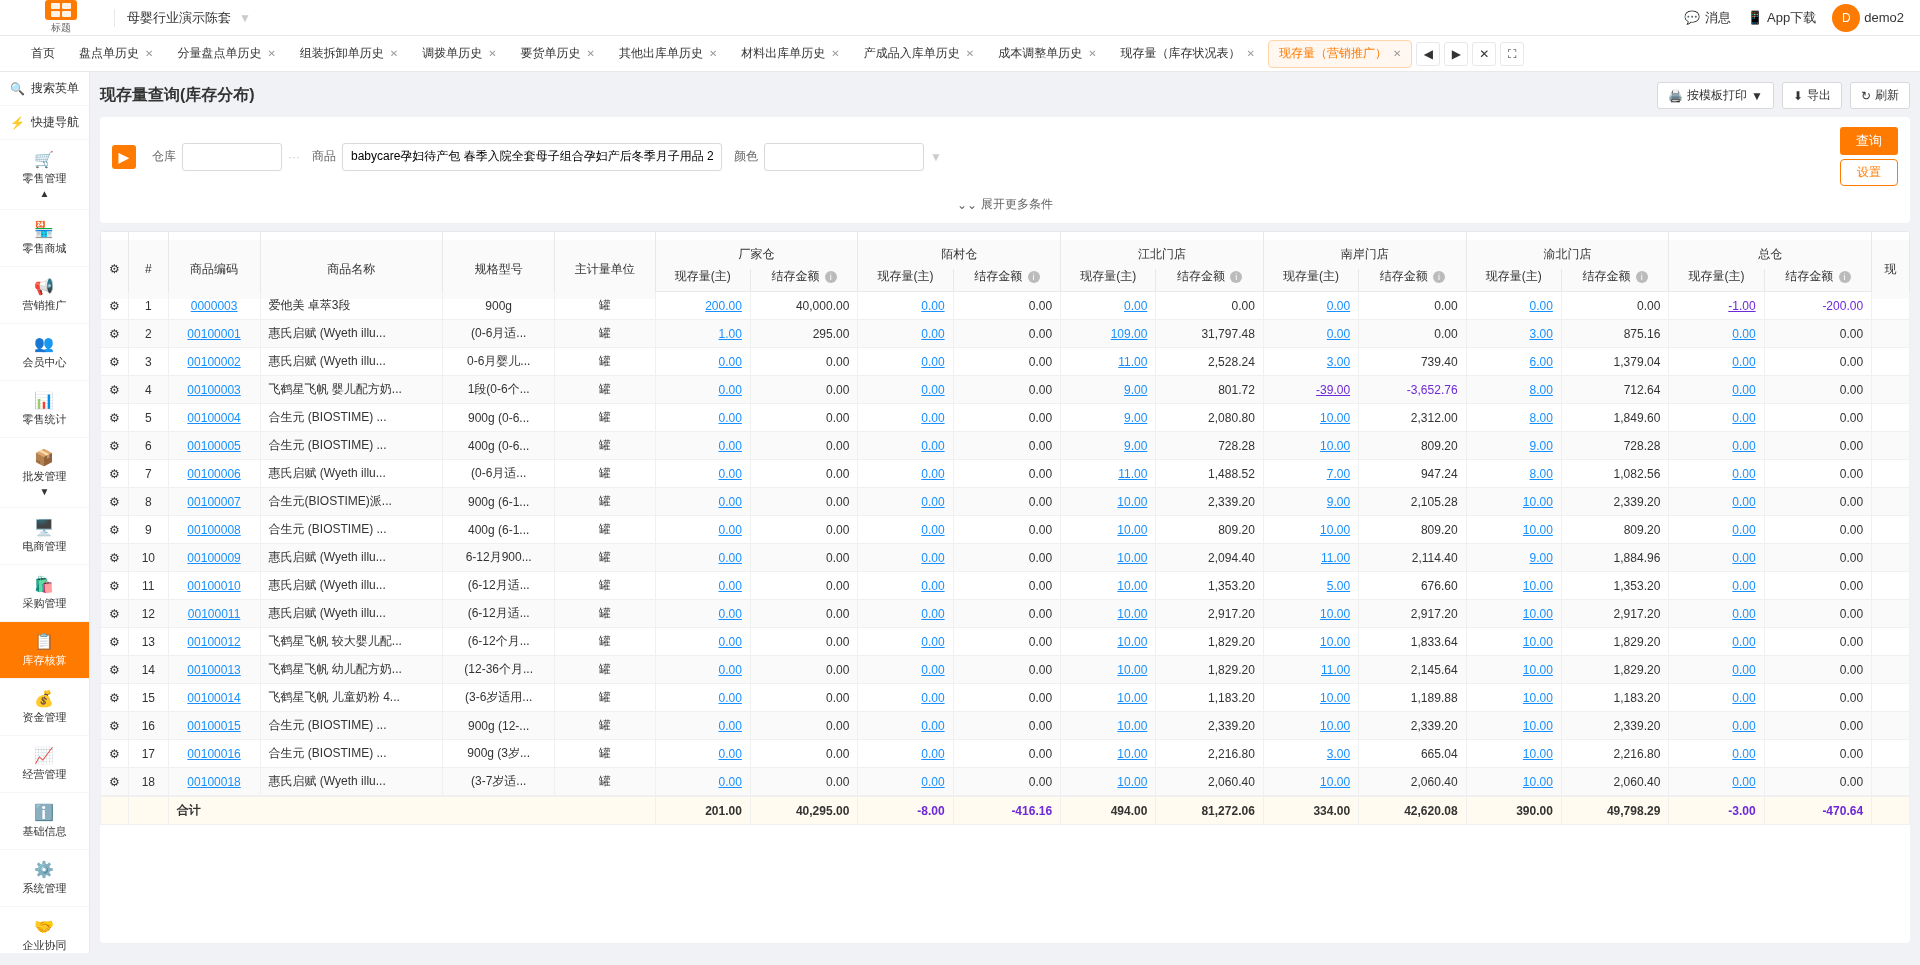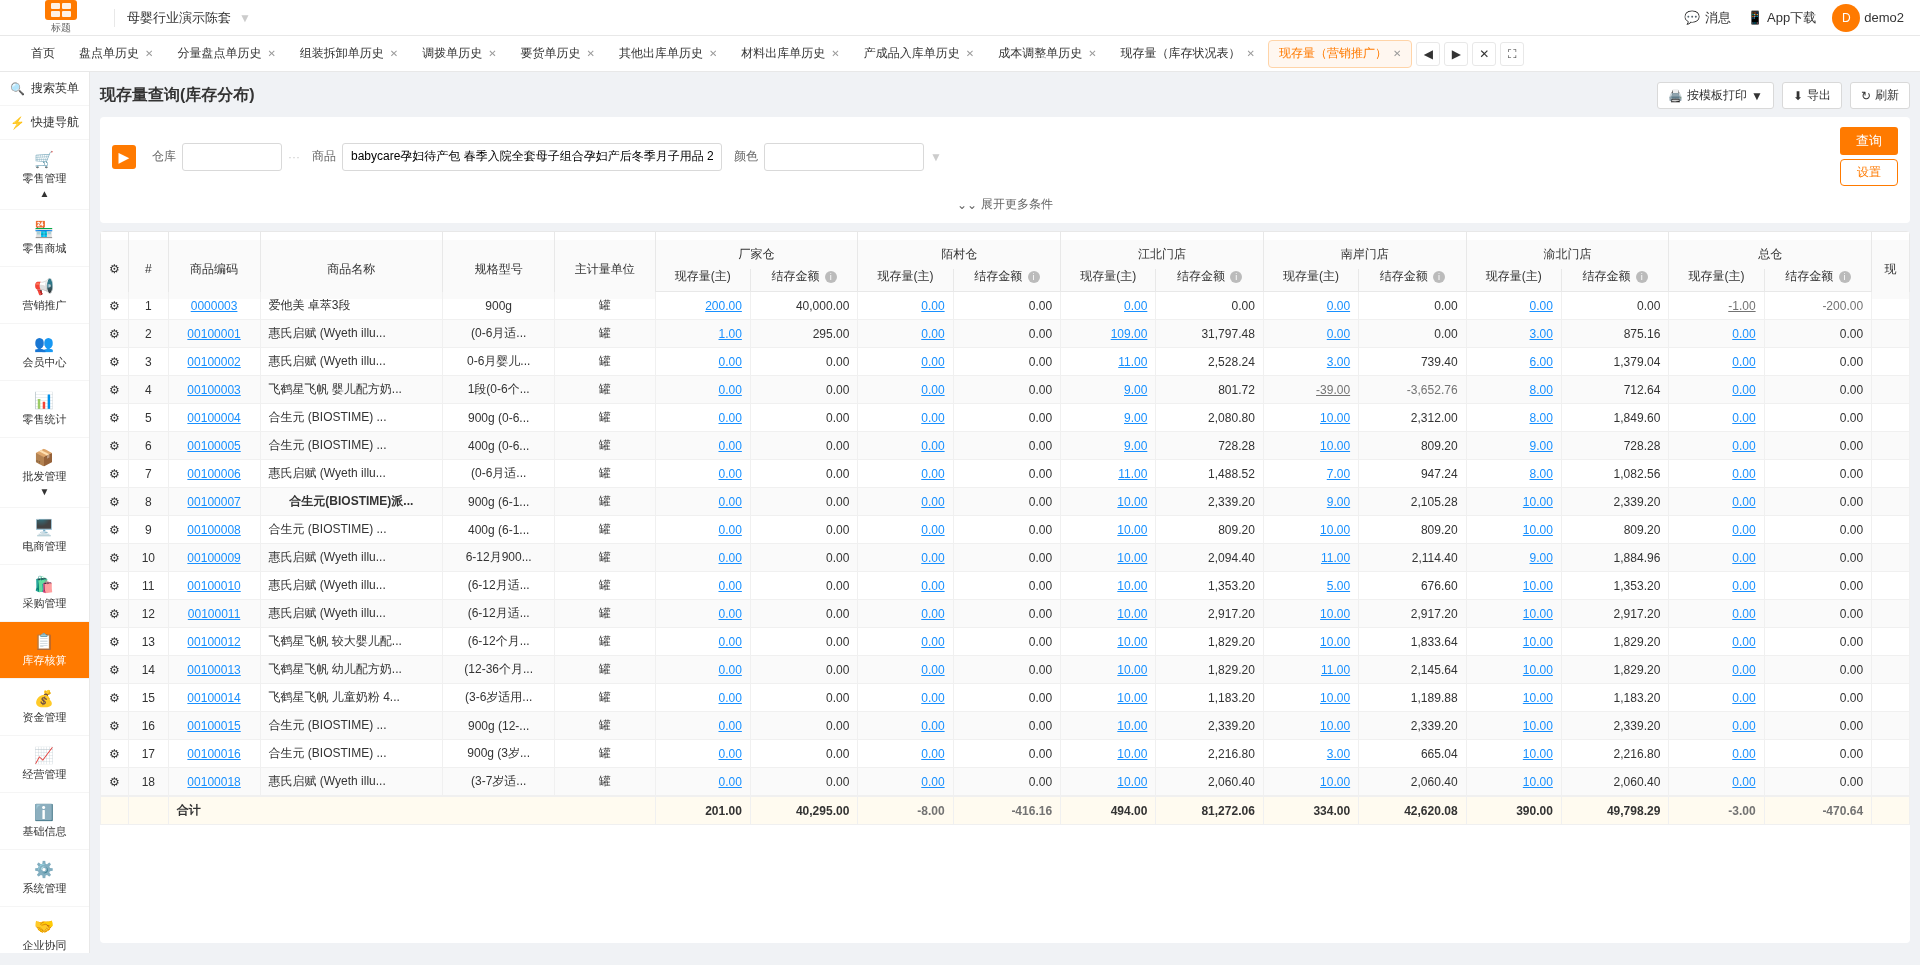--- a/index.html
+++ b/index.html
@@ -286,21 +286,21 @@
       border-bottom: none;
     }
     table tbody td {
       border: 1px solid #f0f0f0;
       padding: 5px 8px;
       text-align: center;
       white-space: nowrap;
     }
     .num-cell { text-align: right; }
     .link-cell { color: #1890ff; cursor: pointer; text-decoration: underline; }
-    .red { color: #737373; text-align: right; }
+    .red { color: #6d28d9; text-align: right; }
     .settings-col {
       width: 28px;
       min-width: 28px;
     }
     .footer-row td {
       background: #fffbf0 !important;
       font-weight: bold;
       border-top: 2px solid #f0f0f0;
     }
     .info-icon {
@@ -720,21 +720,21 @@
     <td class="link-cell num-cell">8.00</td>
     <td class="num-cell">1,082.56</td>
     <td class="link-cell num-cell">0.00</td>
     <td class="num-cell">0.00</td>
     <td></td>
   </tr>
               <tr style="background: rgb(250, 250, 250);">
     <td>⚙</td>
     <td>8</td>
     <td class="link-cell">00100007</td>
-    <td style="text-align:center;max-width:140px;overflow:hidden;text-overflow:ellipsis;font-weight:bold;">合生元(BIOSTIME)派...</td>
+    <td style="text-align:left;max-width:140px;overflow:hidden;text-overflow:ellipsis;">合生元(BIOSTIME)派...</td>
     <td>900g (6-1...</td>
     <td>罐</td>
     <td class="link-cell num-cell">0.00</td>
     <td class="num-cell">0.00</td>
     <td class="link-cell num-cell">0.00</td>
     <td class="num-cell">0.00</td>
     <td class="link-cell num-cell">10.00</td>
     <td class="num-cell">2,339.20</td>
     <td class="link-cell num-cell">9.00</td>
     <td class="num-cell">2,105.28</td>

